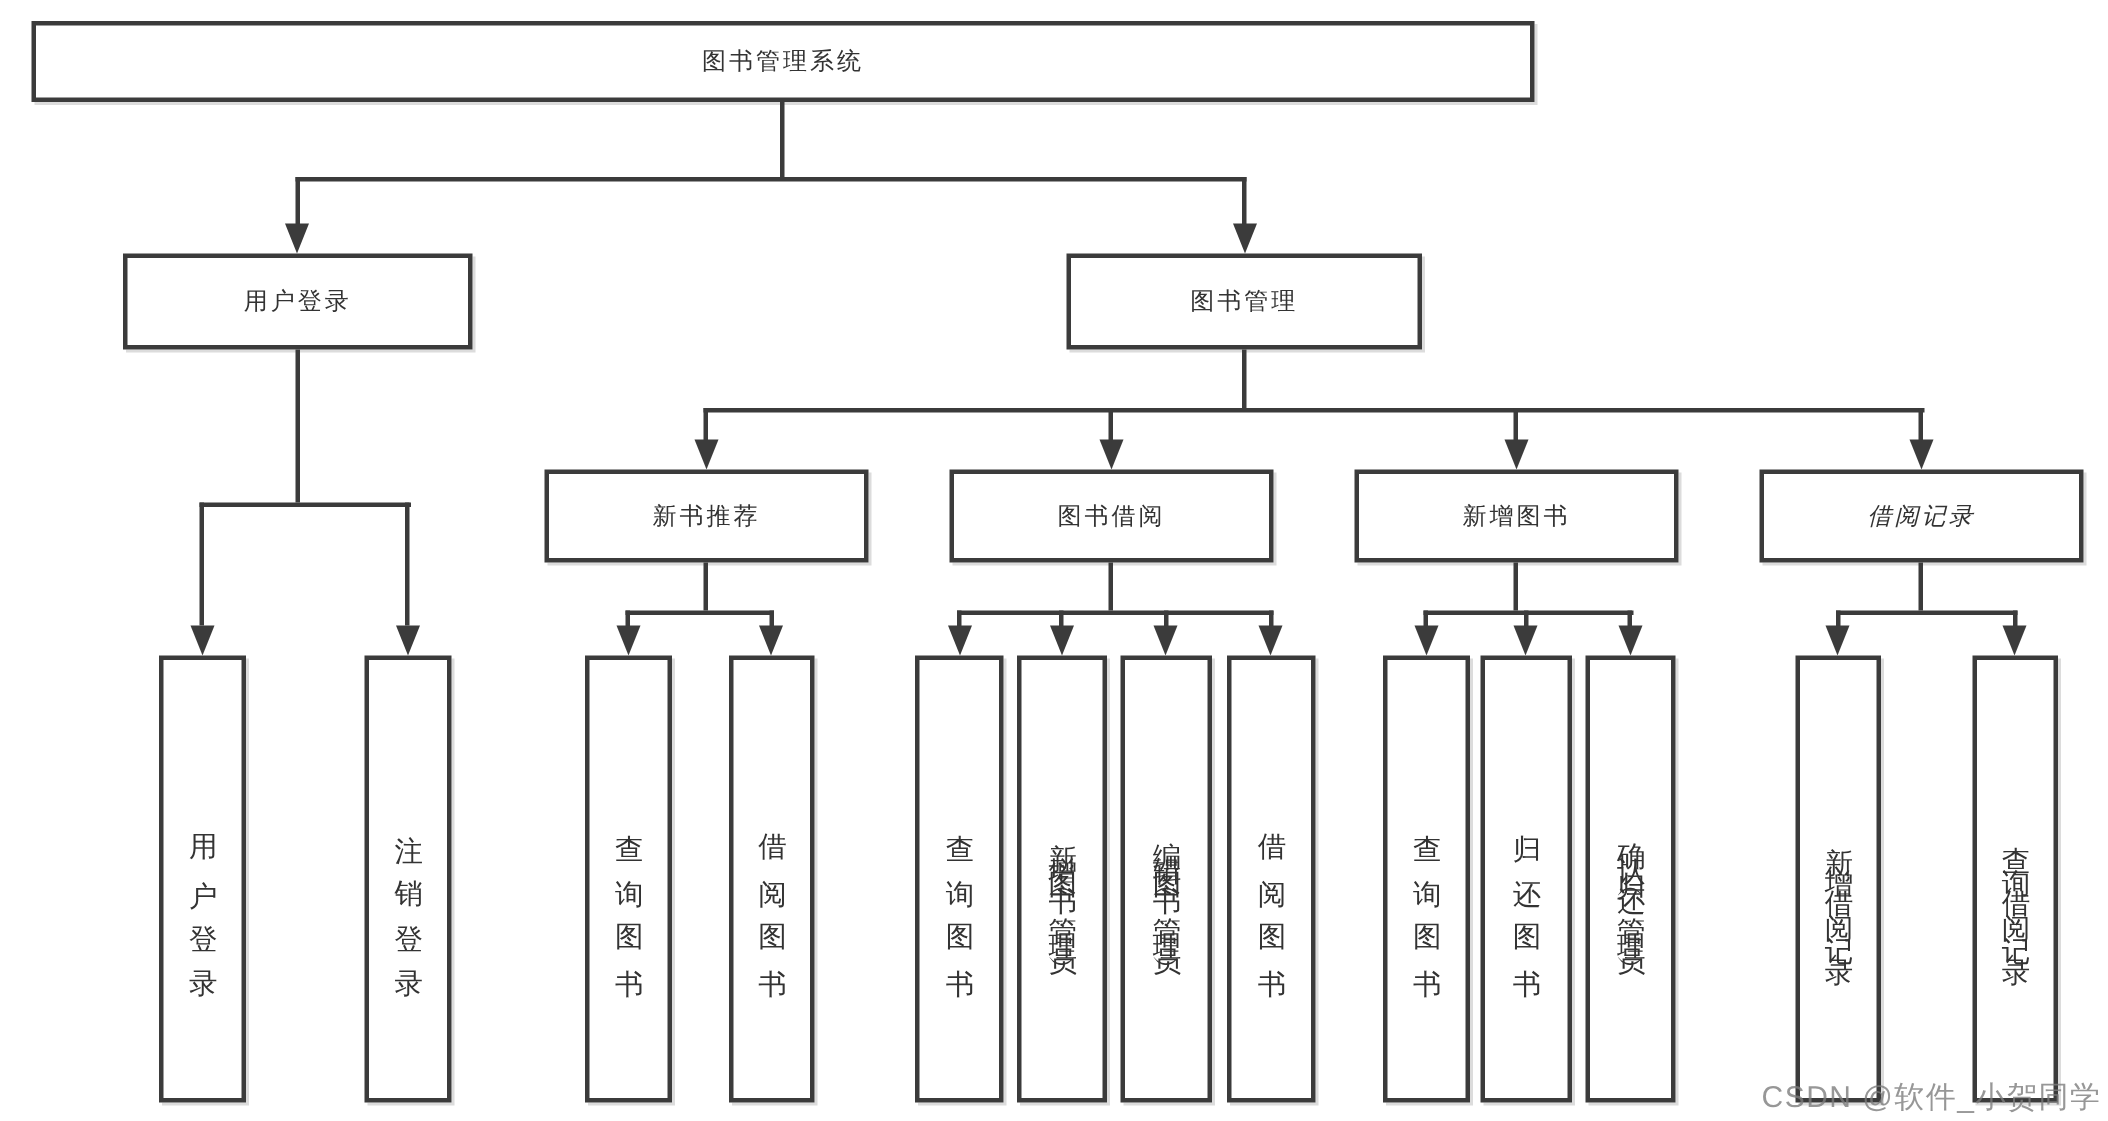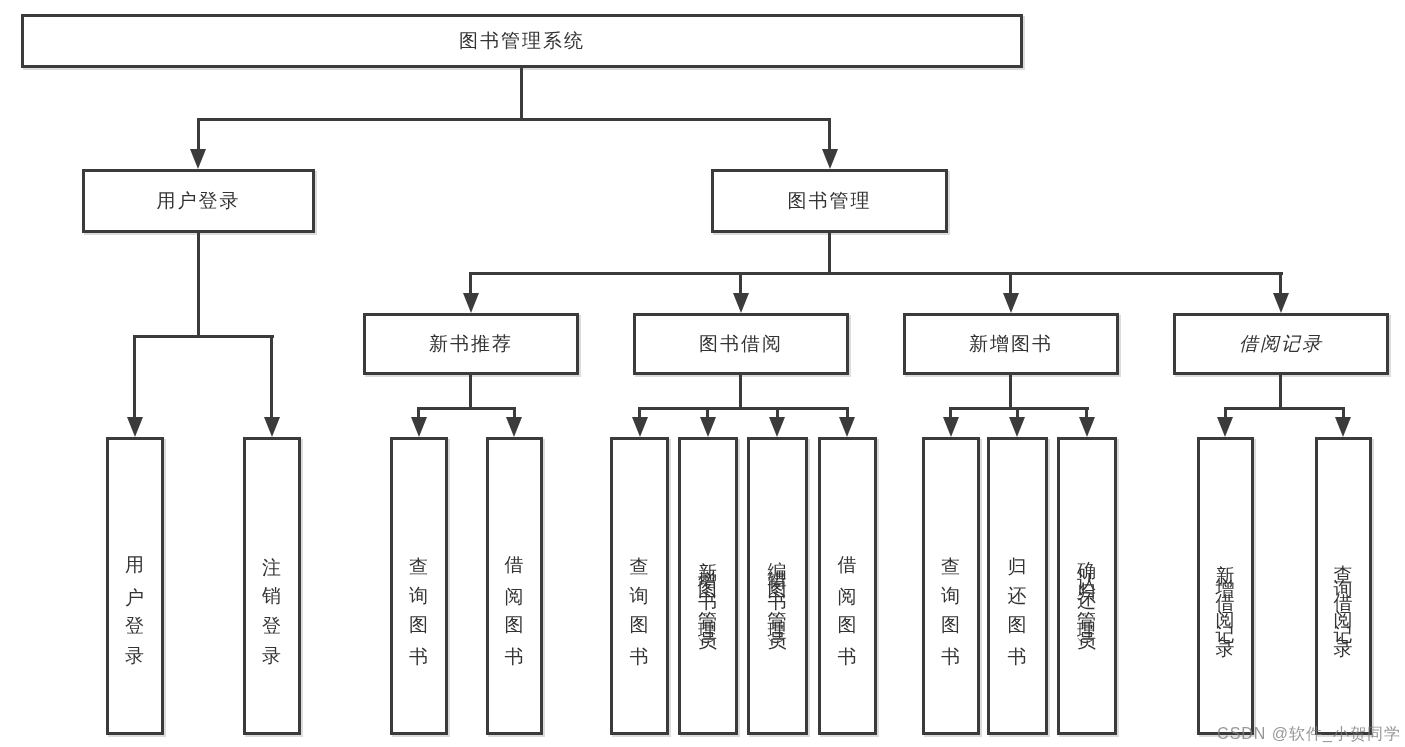--- a/index.html
+++ b/index.html
@@ -15,21 +15,21 @@
     position: absolute;
     box-sizing: border-box;
     background: #ffffff;
     border: 3px solid #3b3b3b;
     box-shadow: 2px 2px 0 rgba(60,60,60,0.18);
     display: flex;
     align-items: center;
     justify-content: center;
     color: #333333;
   }
-  .hbox { font-size: 19px; letter-spacing: 2px; white-space: nowrap; }
+  .hbox { font-size: 16px; letter-spacing: 2px; white-space: nowrap; }
   .vbox { }
   .vbox .vtxt {
     writing-mode: vertical-rl;
     text-orientation: mixed;
     font-size: 19px;
     line-height: 1;
     color: #333333;
   }
   .ls4 .vtxt { letter-spacing: 30px; margin-top: 30px; }
   .ls6 .vtxt { letter-spacing: 15px; margin-top: 15px; }
@@ -41,21 +41,21 @@
     position: absolute;
     width: 0; height: 0;
     border-left: 8px solid transparent;
     border-right: 8px solid transparent;
     border-top: 20px solid #3b3b3b;
   }
   #watermark {
     position: absolute;
     right: 4px;
     bottom: 2px;
-    font-size: 16px;
+    font-size: 20px;
     letter-spacing: 1px;
     color: rgba(125,125,125,0.8);
     white-space: nowrap;
   }
 </style>
 </head>
 <body>
 
 <div id="stage">
 

